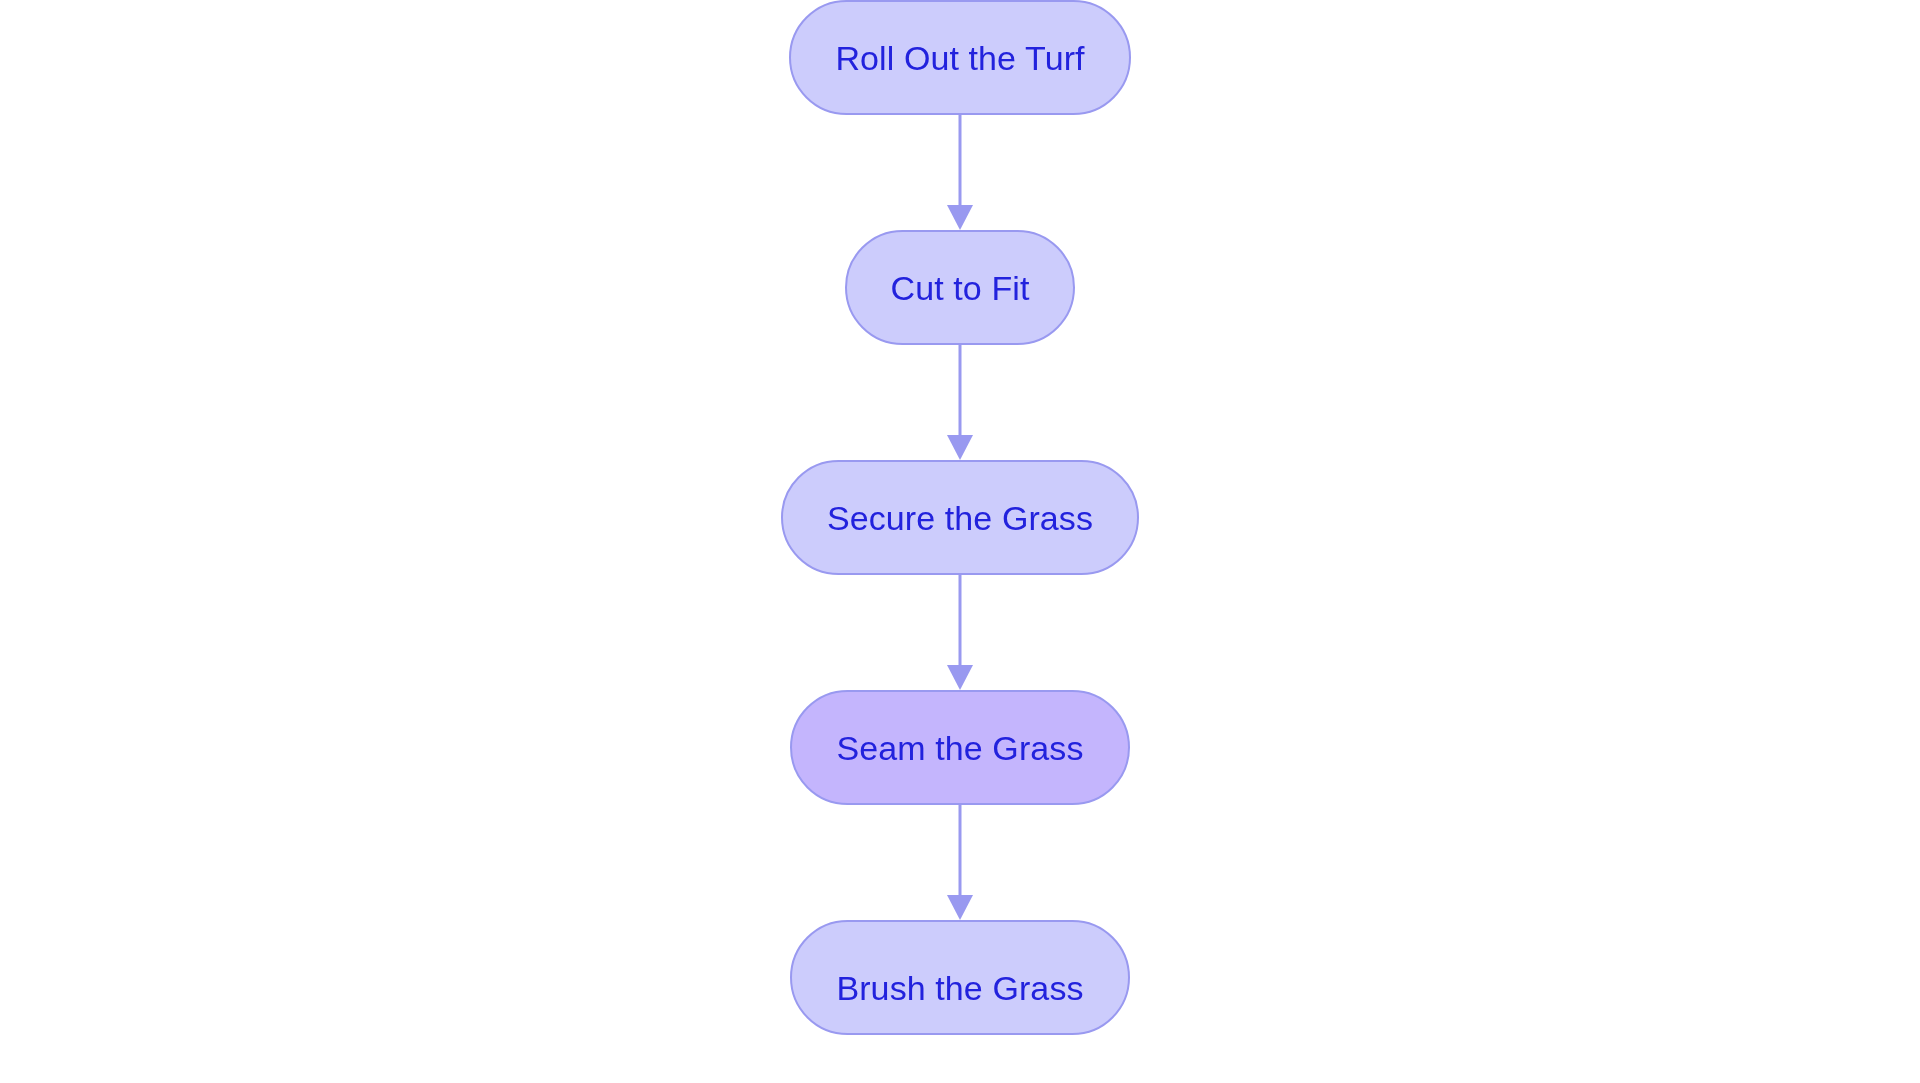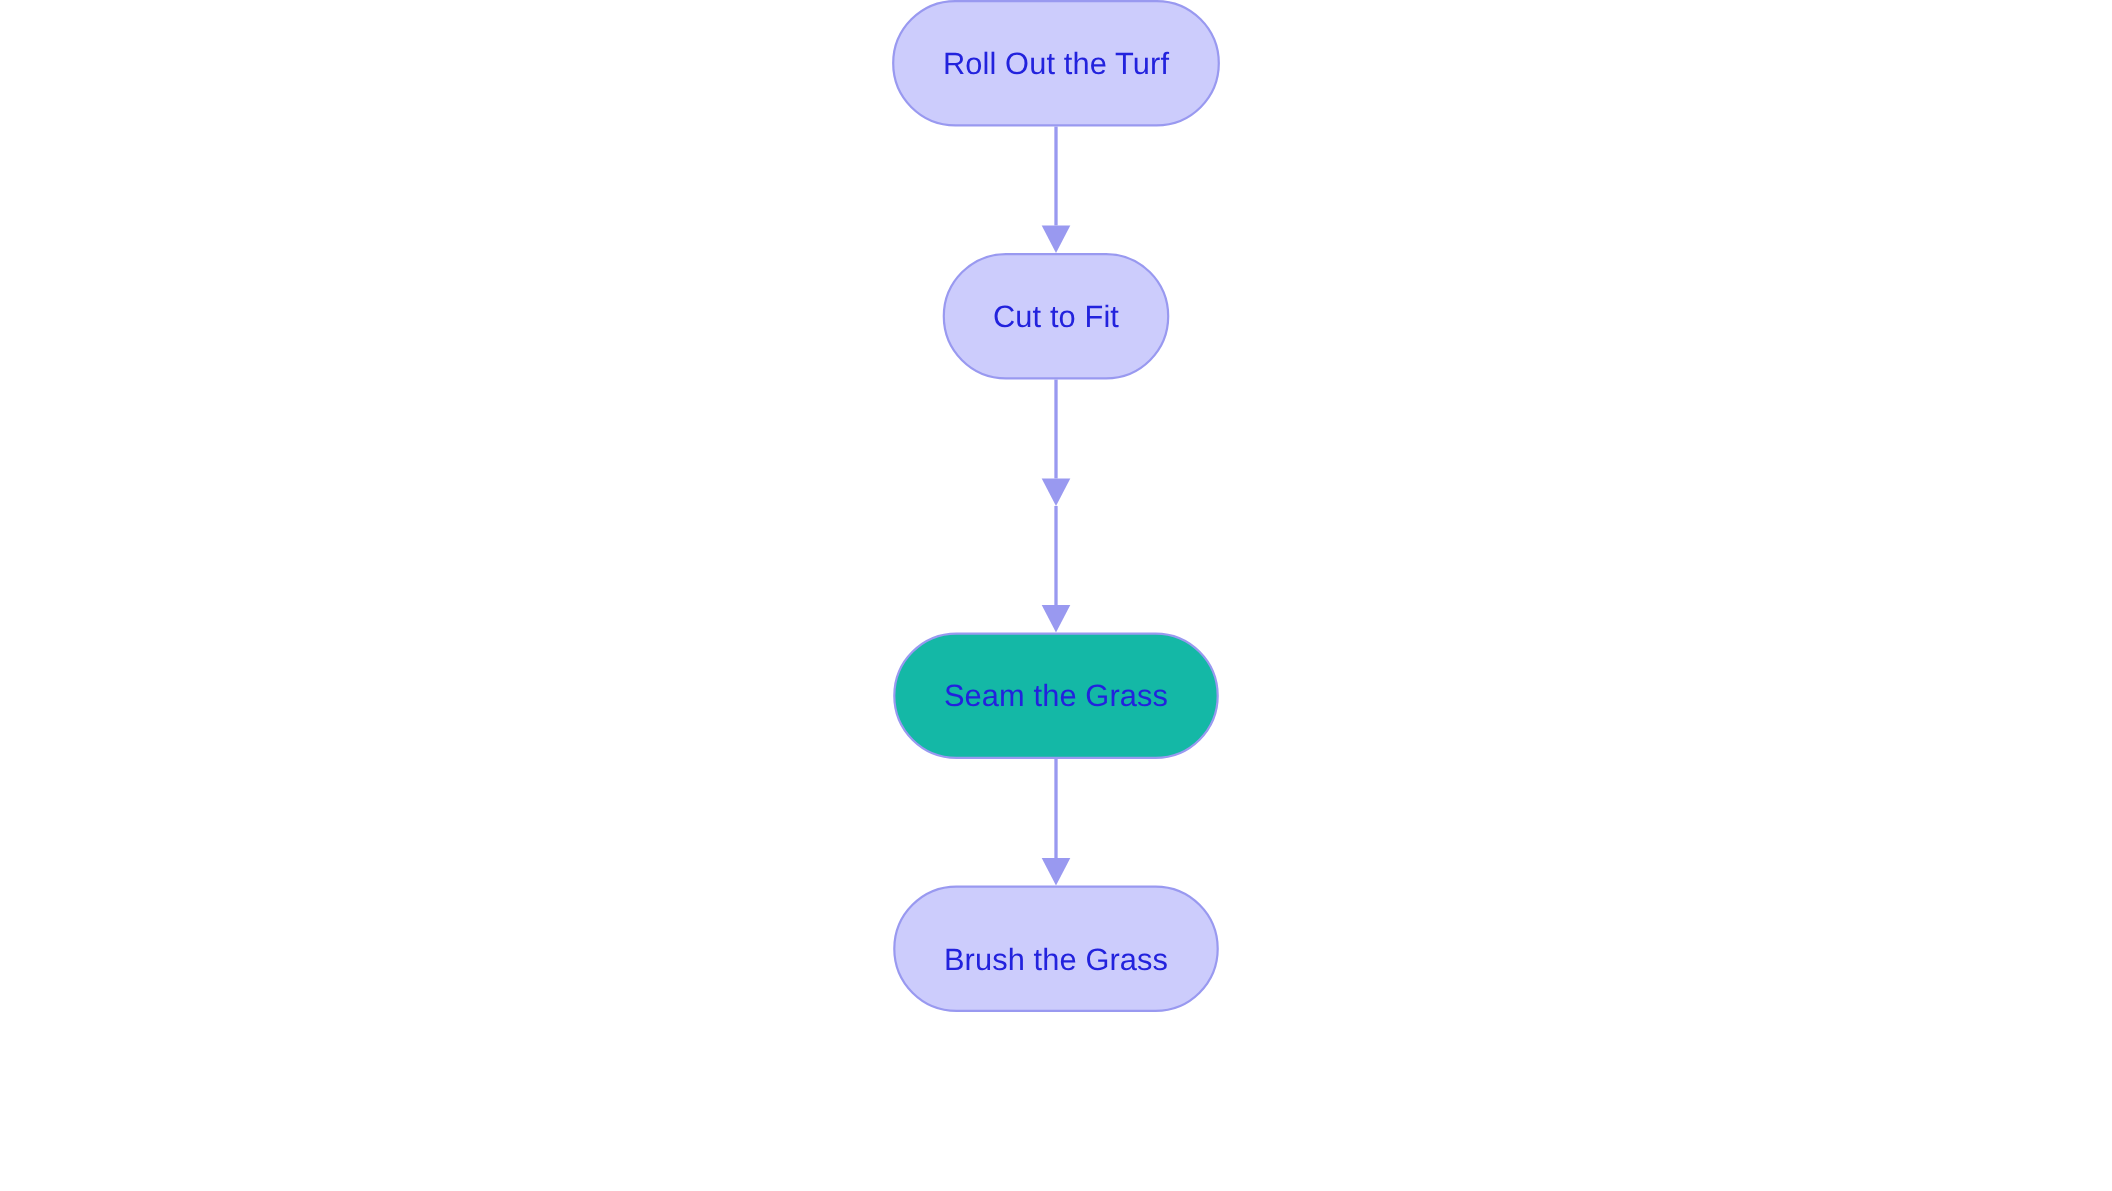--- a/index.html
+++ b/index.html
@@ -40,21 +40,21 @@
     border-radius: 58px;
     background: #ccccfc;
     border: 2px solid #9999f0;
     display: flex;
     align-items: center;
     justify-content: center;
     padding: 0 44px;
     flex: none;
   }
   .node-label {
-    font-size: 28px;
+    font-size: 34px;
     line-height: 1;
     color: #2222dd;
     white-space: nowrap;
     letter-spacing: 0.1px;
   }
 
   
   .connector {
     width: 40px;
     height: 115px;
@@ -99,27 +99,30 @@
 
     <div class="node" style="background: rgb(204, 204, 252); border-color: rgb(153, 153, 240);">
       <span class="node-label" style="color: rgb(34, 34, 221);">Cut to Fit</span>
     </div>
 
     <div class="connector">
       <div class="conn-line" style="background: rgb(153, 153, 240);"></div>
       <div class="conn-arrowhead" style="border-top-color: rgb(153, 153, 240);"></div>
     </div>
 
+    <div class="node" style="background: rgb(204, 204, 252); border-color: rgb(153, 153, 240);">
+      <span class="node-label" style="color: rgb(34, 34, 221);">Secure the Grass</span>
+    </div>
 
     <div class="connector">
       <div class="conn-line" style="background: rgb(153, 153, 240);"></div>
       <div class="conn-arrowhead" style="border-top-color: rgb(153, 153, 240);"></div>
     </div>
 
-    <div class="node" style="background: #14b8a6; border-color: rgb(153, 153, 240);">
+    <div class="node" style="background: #c4b5fd; border-color: rgb(153, 153, 240);">
       <span class="node-label" style="color: rgb(34, 34, 221);">Seam the Grass</span>
     </div>
 
     <div class="connector">
       <div class="conn-line" style="background: rgb(153, 153, 240);"></div>
       <div class="conn-arrowhead" style="border-top-color: rgb(153, 153, 240);"></div>
     </div>
 
     <div class="node" style="background: rgb(204, 204, 252); border-color: rgb(153, 153, 240);">
       <span class="node-label" style="color: rgb(34, 34, 221); margin-top: 20px;">Brush the Grass</span>

